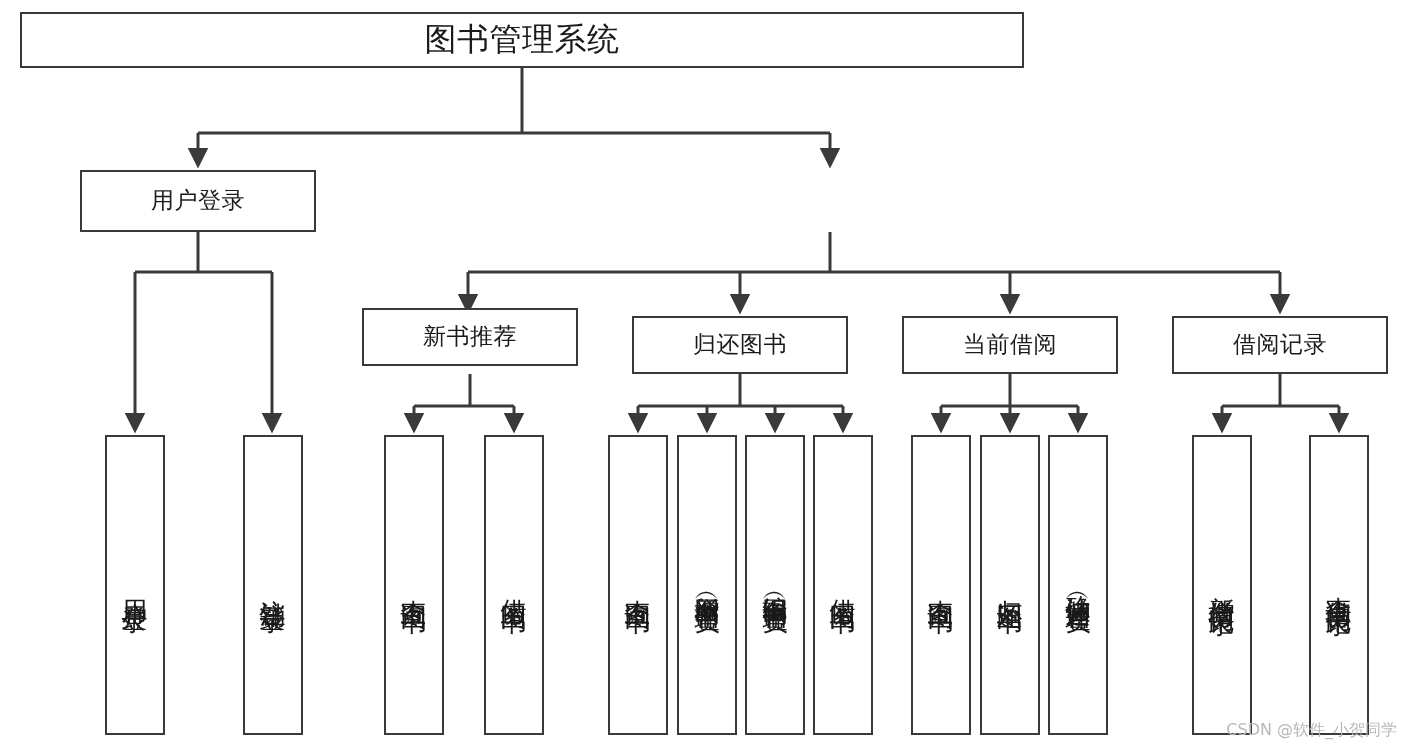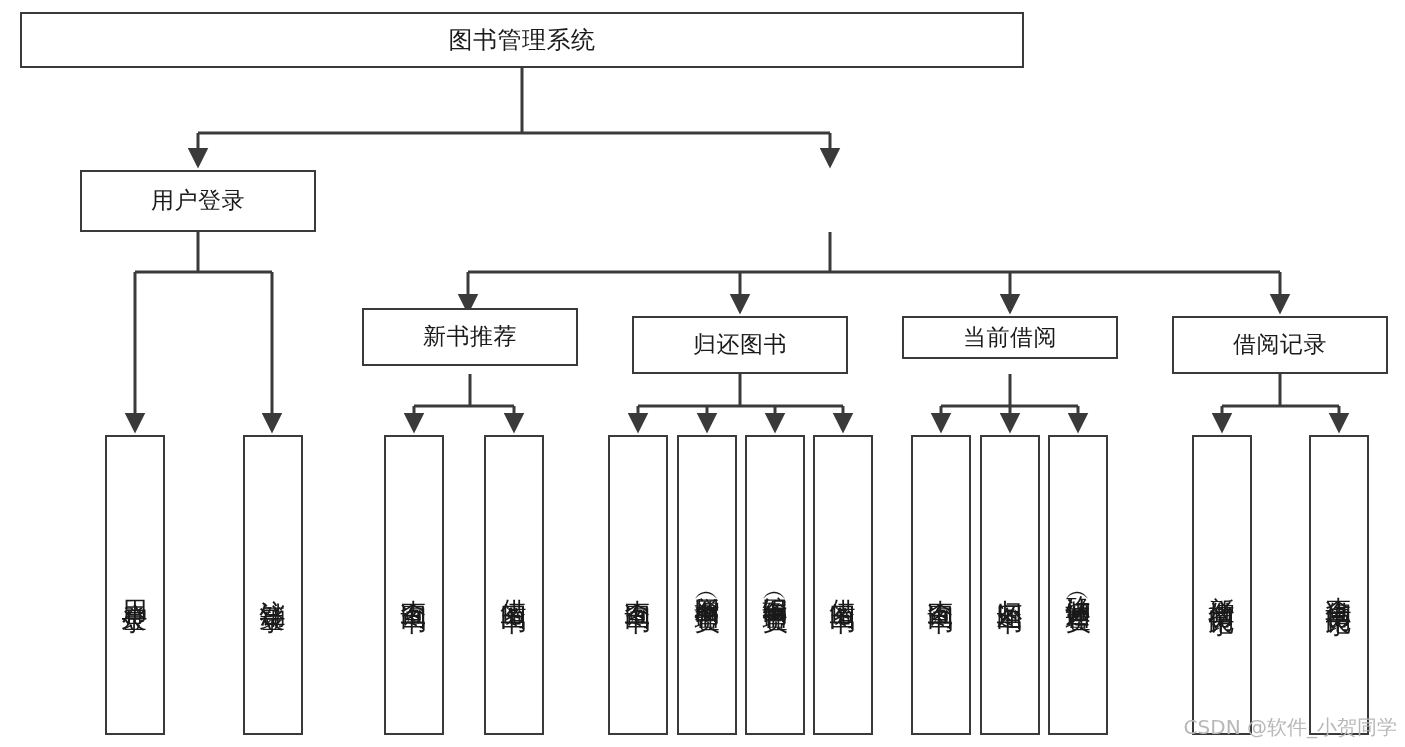--- a/index.html
+++ b/index.html
@@ -41,21 +41,21 @@
     line-height: 1.18;
     letter-spacing: 0.5px;
   }
   
   .node.horiz .label {
     font-size: 23px;
     white-space: nowrap;
     text-align: center;
   }
   .node.root .label {
-    font-size: 24px;
+    font-size: 32px;
   }
   
   .node.vert {
     align-items: center;
   }
   .node.vert .label {
     writing-mode: vertical-rl;
     text-orientation: upright;
     font-size: 26px;
     line-height: 1.0;
@@ -64,21 +64,21 @@
     white-space: nowrap;
   }
   .node.vert.tall .label {
     letter-spacing: 2px;
     font-size: 25px;
   }
   .watermark {
     position: absolute;
     right: 8px;
     bottom: 6px;
-    font-size: 20px;
+    font-size: 16px;
     color: #b8b8b8;
     white-space: nowrap;
     z-index: 5;
     font-family: "DejaVu Sans", "Liberation Sans", sans-serif;
   }
 </style>
 </head>
 <body>
 
 <div id="canvas">
@@ -143,21 +143,21 @@
   <div class="node horiz" style="left:80px; top:170px; width:236px; height:62px;">
     <span class="label">用户登录</span>
   </div>
 
   <div class="node horiz" style="left:362px; top:308px; width:216px; height:58px;">
     <span class="label">新书推荐</span>
   </div>
   <div class="node horiz" style="left:632px; top:316px; width:216px; height:58px;">
     <span class="label">归还图书</span>
   </div>
-  <div class="node horiz" style="left:902px; top:316px; width:216px; height:43px;">
+  <div class="node horiz" style="left:902px; top:316px; width:216px; height:58px;">
     <span class="label">当前借阅</span>
   </div>
   <div class="node horiz" style="left:1172px; top:316px; width:216px; height:58px;">
     <span class="label">借阅记录</span>
   </div>
 
   <div class="node vert" style="left:105px; top:435px; width:60px; height:300px;">
     <span class="label">用户登录</span>
   </div>
   <div class="node vert" style="left:243px; top:435px; width:60px; height:300px;">

